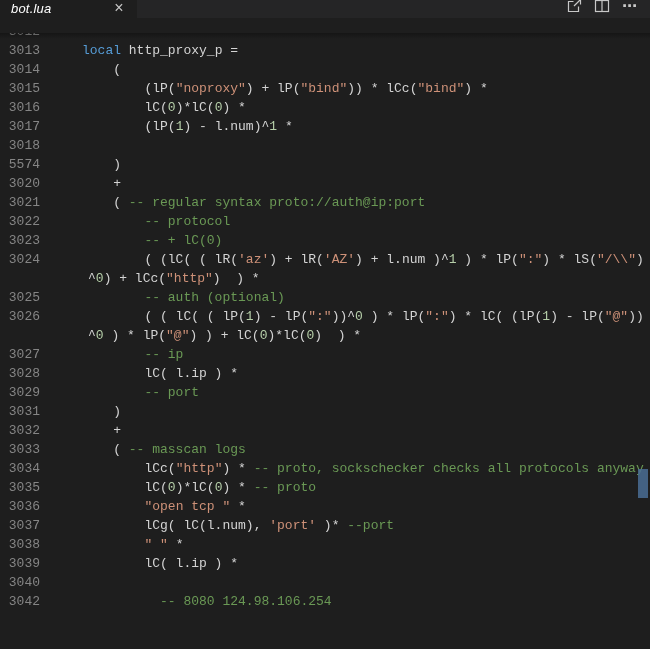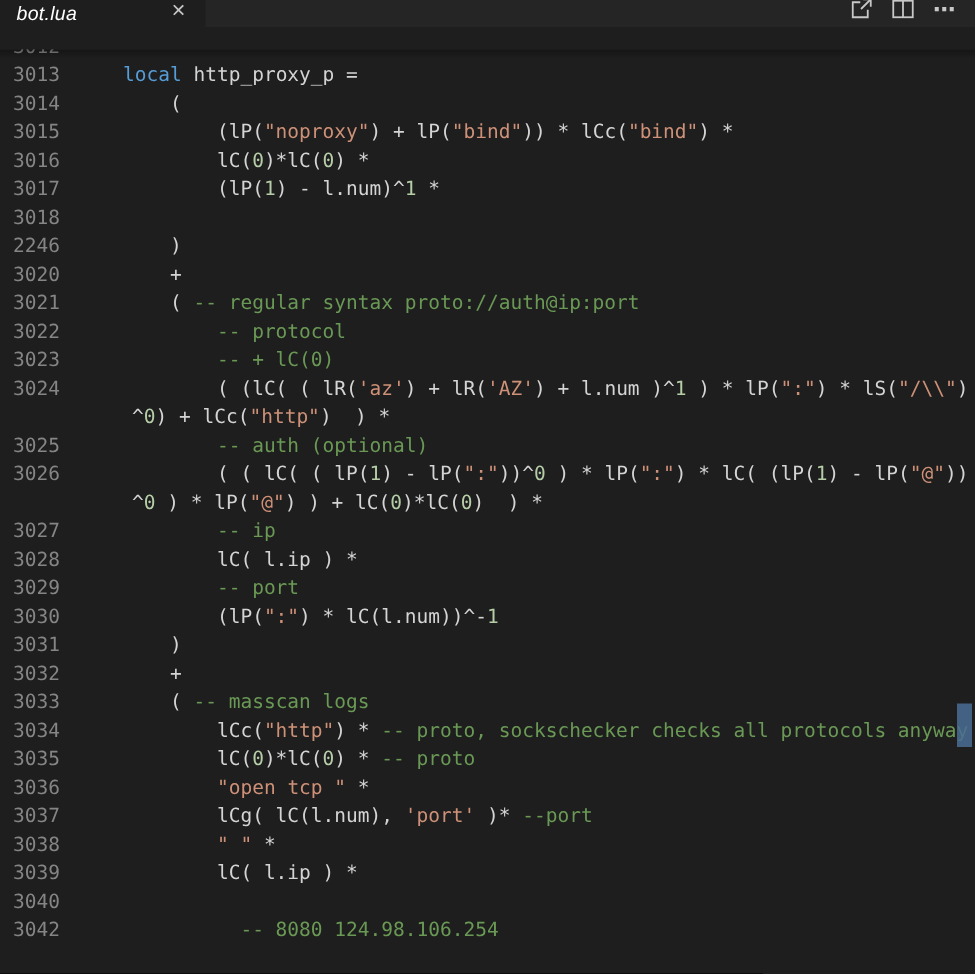--- a/index.html
+++ b/index.html
@@ -42,21 +42,21 @@
   
   .editor{
     position:absolute; top:33px; left:0; right:0; bottom:0; overflow:hidden;
     font:13px "DejaVu Sans Mono", monospace; cursor:text;
   }
   .editor::before{ 
     content:""; position:absolute; top:0; left:0; right:0; height:6px;
     background:linear-gradient(rgba(0,0,0,.30),transparent); pointer-events:none; z-index:4;
   }
   .code-rows{margin-top:-11px;}
-  .row{height:19px; line-height:19px; display:flex; white-space:pre;}
+  .row{height:19px; line-height:19px; display:flex; white-space:pre;font-family:Liberation Mono, monospace;}
   .gutter{flex:none; width:40px; text-align:right; color:var(--lineno,#858585);}
   .code{margin-left:42px;}
   .row.wrap .code{margin-left:48px;}
   .tok-fg{color:var(--fg,#d4d4d4);}
   .tok-kw{color:var(--kw,#569cd6);}
   .tok-str{color:var(--str,#ce9178);}
   .tok-com{color:var(--com,#6a9955);}
   .tok-num{color:var(--num,#b5cea8);}
   
   .scrollbar{position:absolute; top:0; right:0; bottom:0; width:14px; z-index:5;}
@@ -95,34 +95,33 @@
 
   <div class="editor">
     <div class="code-rows" id="code-rows">
         <div class="row"><span class="gutter">3012</span><span class="code"></span></div>
         <div class="row"><span class="gutter">3013</span><span class="code"><span class="tok-kw">local</span><span class="tok-fg"> http_proxy_p =</span></span></div>
         <div class="row"><span class="gutter">3014</span><span class="code"><span class="tok-fg">    (</span></span></div>
         <div class="row"><span class="gutter">3015</span><span class="code"><span class="tok-fg">        (lP(</span><span class="tok-str">"noproxy"</span><span class="tok-fg">) + lP(</span><span class="tok-str">"bind"</span><span class="tok-fg">)) * lCc(</span><span class="tok-str">"bind"</span><span class="tok-fg">) *</span></span></div>
         <div class="row"><span class="gutter">3016</span><span class="code"><span class="tok-fg">        lC(</span><span class="tok-num">0</span><span class="tok-fg">)*lC(</span><span class="tok-num">0</span><span class="tok-fg">) *</span></span></div>
         <div class="row"><span class="gutter">3017</span><span class="code"><span class="tok-fg">        (lP(</span><span class="tok-num">1</span><span class="tok-fg">) - l.num)^</span><span class="tok-num">1</span><span class="tok-fg"> *</span></span></div>
         <div class="row"><span class="gutter">3018</span></div>
-        <div class="row"><span class="gutter">2246</span><span class="code"><span class="tok-fg">    )</span></span></div>
+        <div class="row"><span class="gutter">5574</span><span class="code"><span class="tok-fg">    )</span></span></div>
         <div class="row"><span class="gutter">3020</span><span class="code"><span class="tok-fg">    +</span></span></div>
         <div class="row"><span class="gutter">3021</span><span class="code"><span class="tok-fg">    ( </span><span class="tok-com">-- regular syntax proto://auth@ip:port</span></span></div>
         <div class="row"><span class="gutter">3022</span><span class="code"><span class="tok-com">        -- protocol</span></span></div>
         <div class="row"><span class="gutter">3023</span><span class="code"><span class="tok-com">        -- + lC(0)</span></span></div>
         <div class="row"><span class="gutter">3024</span><span class="code"><span class="tok-fg">        ( (lC( ( lR(</span><span class="tok-str">'az'</span><span class="tok-fg">) + lR(</span><span class="tok-str">'AZ'</span><span class="tok-fg">) + l.num )^</span><span class="tok-num">1</span><span class="tok-fg"> ) * lP(</span><span class="tok-str">":"</span><span class="tok-fg">) * lS(</span><span class="tok-str">"/\\"</span><span class="tok-fg">)</span></span></div>
         <div class="row wrap"><span class="gutter"></span><span class="code"><span class="tok-fg">^</span><span class="tok-num">0</span><span class="tok-fg">) + lCc(</span><span class="tok-str">"http"</span><span class="tok-fg">)  ) *</span></span></div>
         <div class="row"><span class="gutter">3025</span><span class="code"><span class="tok-com">        -- auth (optional)</span></span></div>
         <div class="row"><span class="gutter">3026</span><span class="code"><span class="tok-fg">        ( ( lC( ( lP(</span><span class="tok-num">1</span><span class="tok-fg">) - lP(</span><span class="tok-str">":"</span><span class="tok-fg">))^</span><span class="tok-num">0</span><span class="tok-fg"> ) * lP(</span><span class="tok-str">":"</span><span class="tok-fg">) * lC( (lP(</span><span class="tok-num">1</span><span class="tok-fg">) - lP(</span><span class="tok-str">"@"</span><span class="tok-fg">))</span></span></div>
         <div class="row wrap"><span class="gutter"></span><span class="code"><span class="tok-fg">^</span><span class="tok-num">0</span><span class="tok-fg"> ) * lP(</span><span class="tok-str">"@"</span><span class="tok-fg">) ) + lC(</span><span class="tok-num">0</span><span class="tok-fg">)*lC(</span><span class="tok-num">0</span><span class="tok-fg">)  ) *</span></span></div>
         <div class="row"><span class="gutter">3027</span><span class="code"><span class="tok-com">        -- ip</span></span></div>
         <div class="row"><span class="gutter">3028</span><span class="code"><span class="tok-fg">        lC( l.ip ) *</span></span></div>
         <div class="row"><span class="gutter">3029</span><span class="code"><span class="tok-com">        -- port</span></span></div>
-        <div class="row"><span class="gutter">3030</span><span class="code"><span class="tok-fg">        (lP(</span><span class="tok-str">":"</span><span class="tok-fg">) * lC(l.num))^-</span><span class="tok-num">1</span></span></div>
         <div class="row"><span class="gutter">3031</span><span class="code"><span class="tok-fg">    )</span></span></div>
         <div class="row"><span class="gutter">3032</span><span class="code"><span class="tok-fg">    +</span></span></div>
         <div class="row"><span class="gutter">3033</span><span class="code"><span class="tok-fg">    ( </span><span class="tok-com">-- masscan logs</span></span></div>
         <div class="row"><span class="gutter">3034</span><span class="code"><span class="tok-fg">        lCc(</span><span class="tok-str">"http"</span><span class="tok-fg">) * </span><span class="tok-com">-- proto, sockschecker checks all protocols anyway</span></span></div>
         <div class="row"><span class="gutter">3035</span><span class="code"><span class="tok-fg">        lC(</span><span class="tok-num">0</span><span class="tok-fg">)*lC(</span><span class="tok-num">0</span><span class="tok-fg">) * </span><span class="tok-com">-- proto</span></span></div>
         <div class="row"><span class="gutter">3036</span><span class="code"><span class="tok-fg">        </span><span class="tok-str">"open tcp "</span><span class="tok-fg"> *</span></span></div>
         <div class="row"><span class="gutter">3037</span><span class="code"><span class="tok-fg">        lCg( lC(l.num), </span><span class="tok-str">'port'</span><span class="tok-fg"> )* </span><span class="tok-com">--port</span></span></div>
         <div class="row"><span class="gutter">3038</span><span class="code"><span class="tok-fg">        </span><span class="tok-str">" "</span><span class="tok-fg"> *</span></span></div>
         <div class="row"><span class="gutter">3039</span><span class="code"><span class="tok-fg">        lC( l.ip ) *</span></span></div>
         <div class="row"><span class="gutter">3040</span><span class="code"></span></div>

